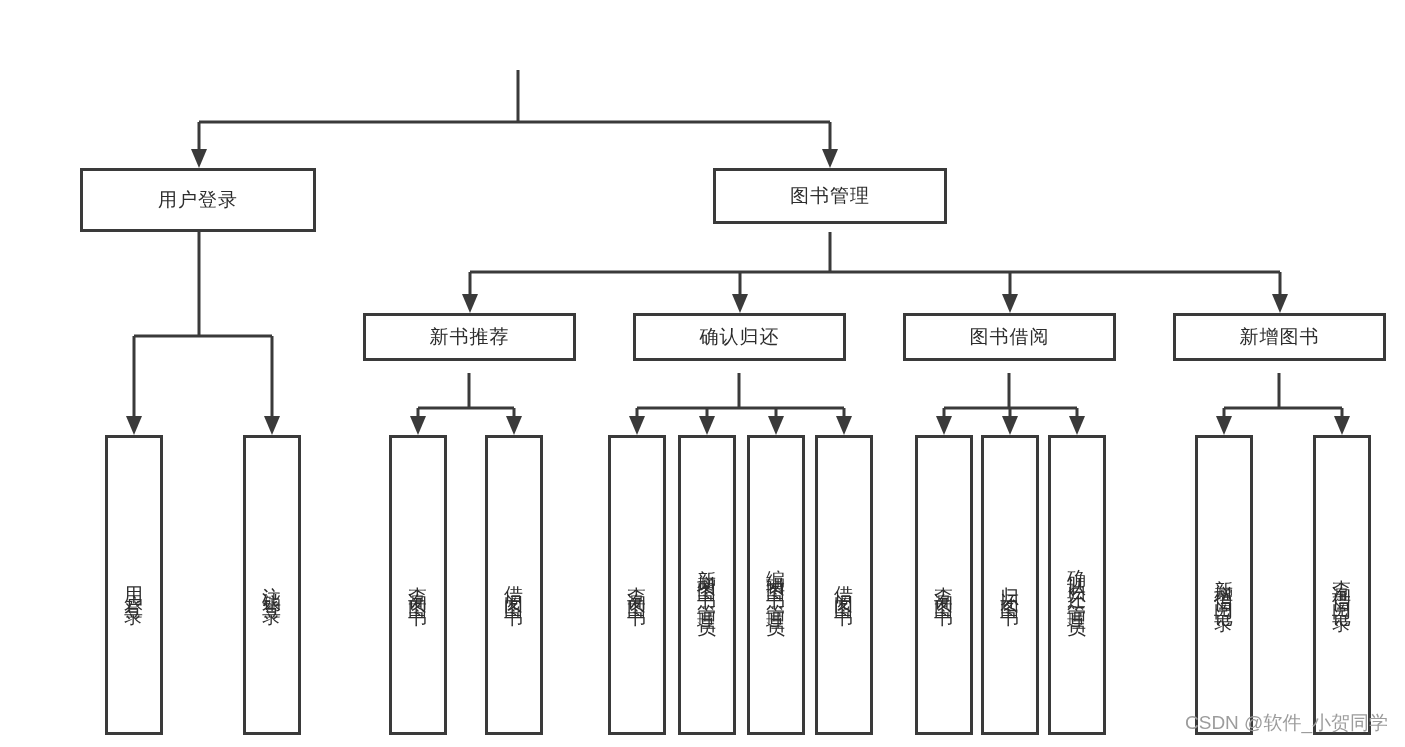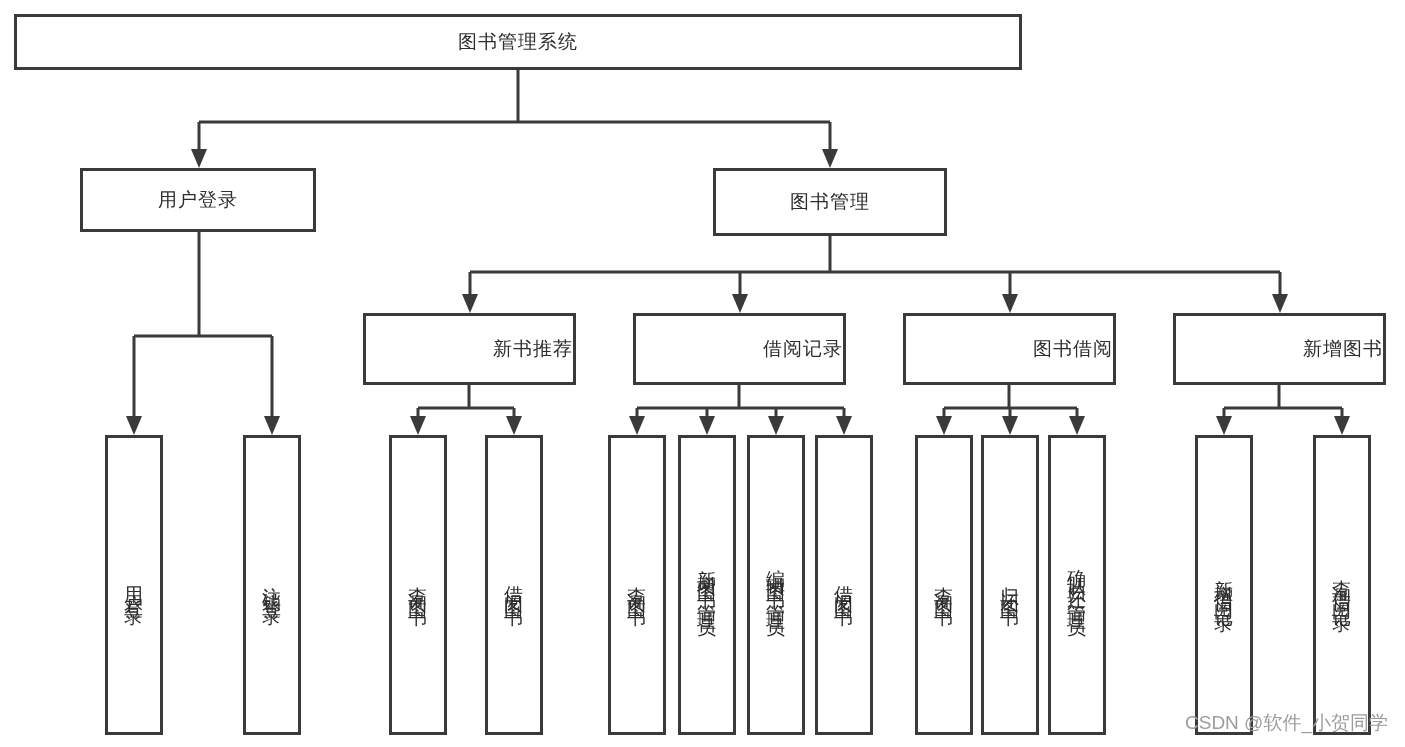--- a/index.html
+++ b/index.html
@@ -25,22 +25,22 @@
     box-sizing:border-box;
     background:#fff;
     border:3px solid var(--line);
     display:flex;align-items:center;justify-content:center;
     font-size:19px;
     letter-spacing:1px;
     color:var(--text);
   }
   .root{left:14px;top:14px;width:1008px;height:56px;}
   .lvl1-a{left:80px;top:168px;width:236px;height:64px;}
-  .lvl1-b{left:713px;top:168px;width:234px;height:68px;font-family:Liberation Serif, serif;}
-  .lvl2{top:313px;width:213px;height:72px;justify-content:flex-end;}
+  .lvl1-b{left:713px;top:168px;width:234px;height:56px;font-family:Liberation Serif, serif;}
+  .lvl2{top:313px;width:213px;height:48px;}
   .leaf{top:435px;width:58px;height:300px;}
   .vtext{
     writing-mode:vertical-rl;
     text-orientation:mixed;
     font-size:19px;
     line-height:1;
     letter-spacing:7px;
     white-space:nowrap;
   }
   #watermark{
@@ -86,36 +86,33 @@
     <path d="M1009,373 V408 M944,408 H1077 M944,408 V418 M1010,408 V418 M1077,408 V418"></path>
     <polygon points="936,416 952,416 944,435"></polygon>
     <polygon points="1002,416 1018,416 1010,435"></polygon>
     <polygon points="1069,416 1085,416 1077,435"></polygon>
 
     <path d="M1279,373 V408 M1224,408 H1342 M1224,408 V418 M1342,408 V418"></path>
     <polygon points="1216,416 1232,416 1224,435"></polygon>
     <polygon points="1334,416 1350,416 1342,435"></polygon>
   </svg>
 
-  <div class="node root">
-    <span>图书管理系统</span>
-  </div>
 
   <div class="node lvl1-a">
     <span>用户登录</span>
   </div>
   <div class="node lvl1-b">
     <span>图书管理</span>
   </div>
 
   <div class="node lvl2" style="left:363px">
     <span>新书推荐</span>
   </div>
   <div class="node lvl2" style="left:633px">
-    <span>借阅记录</span>
+    <span>确认归还</span>
   </div>
   <div class="node lvl2" style="left:903px">
     <span>图书借阅</span>
   </div>
   <div class="node lvl2" style="left:1173px">
     <span>新增图书</span>
   </div>
 
   <div class="node leaf" style="left:105px">
     <span class="vtext">用户登录</span>

